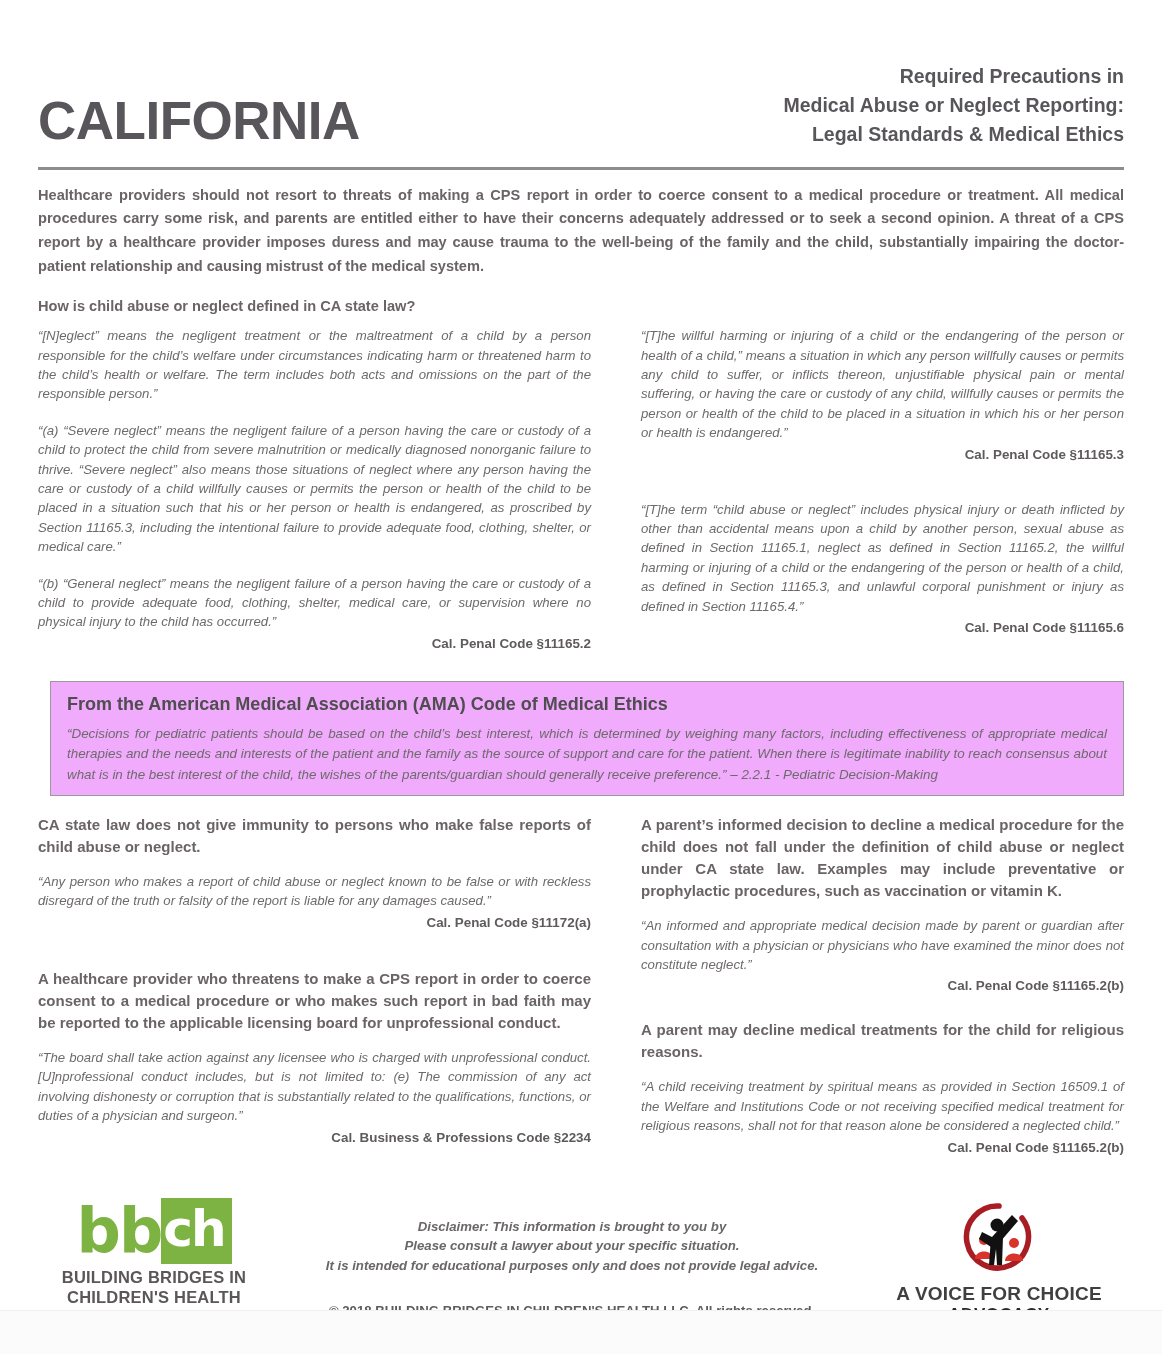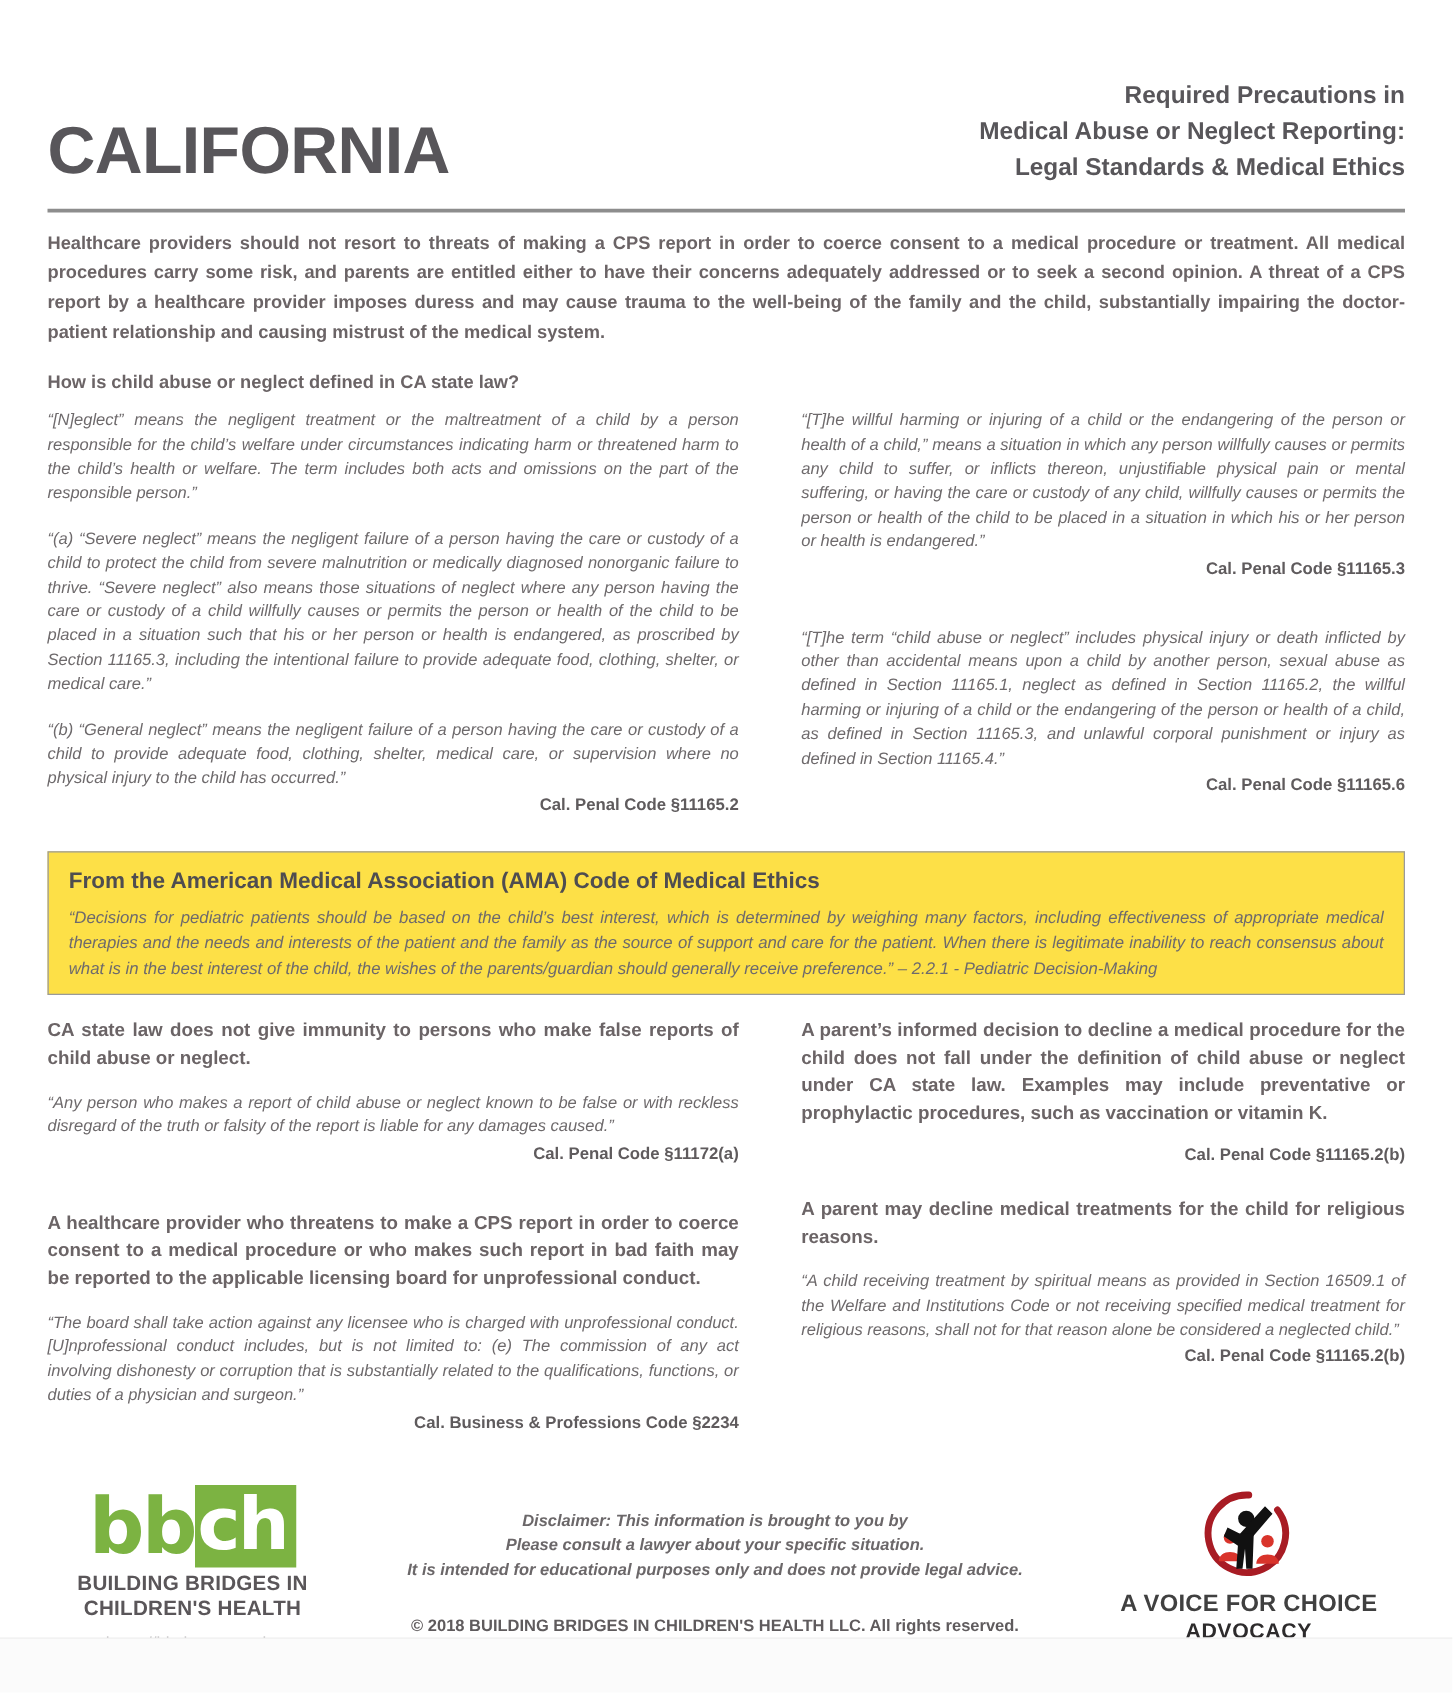--- a/index.html
+++ b/index.html
@@ -115,21 +115,22 @@
   }
   .gap-s { height: 10px; }
   .gap-m { height: 22px; }
 
   
   .ama-box {
     border: 1.5px solid #9a9a9a;
     margin-top: 14px;
     margin-bottom: 18px;
     padding: 12px 16px 10px 16px;
-    background: #fde047;
+    background: #f0abfc;
+    margin-left: 12px;
   }
   .ama-title {
     font-size: 18px;
     font-weight: bold;
     color: #4f4d50;
     margin-bottom: 9px;
   }
   .ama-quote {
     font-size: 13.4px;
     font-style: italic;
@@ -171,21 +172,21 @@
     font-size: 62px;
     font-weight: bold;
     color: #7cb342;
     line-height: 0.9;
     letter-spacing: -2px;
     font-family: "DejaVu Sans", sans-serif;
   }
   .bbch-sq {
     background: #7cb342;
     color: #ffffff;
-    font-size: 58px;
+    font-size: 50px;
     font-weight: bold;
     line-height: 62px;
     padding: 0 7px 4px 2px;
     letter-spacing: -2px;
     font-family: "DejaVu Sans", sans-serif;
     height: 62px;
     display: inline-block;
   }
   .bbch-name {
     font-size: 16.5px;
@@ -284,20 +285,21 @@
       <p class="statement">CA state law does not give immunity to persons who make false reports of child abuse or neglect.</p>
       <p class="quote tight">“Any person who makes a report of child abuse or neglect known to be false or with reckless disregard of the truth or falsity of the report is liable for any damages caused.”</p>
       <p class="cite">Cal. Penal Code §11172(a)</p>
       <div class="gap-m"></div>
       <p class="statement">A healthcare provider who threatens to make a CPS report in order to coerce consent to a medical procedure or who makes such report in bad faith may be reported to the applicable licensing board for unprofessional conduct.</p>
       <p class="quote tight">“The board shall take action against any licensee who is charged with unprofessional conduct. [U]nprofessional conduct includes, but is not limited to: (e) The commission of any act involving dishonesty or corruption that is substantially related to the qualifications, functions, or duties of a physician and surgeon.”</p>
       <p class="cite">Cal. Business &amp; Professions Code §2234</p>
     </div>
     <div class="col-right">
       <p class="statement">A parent’s informed decision to decline a medical procedure for the child does not fall under the definition of child abuse or neglect under CA state law. Examples may include preventative or prophylactic procedures, such as vaccination or vitamin K.</p>
+      <p class="quote tight">“An informed and appropriate medical decision made by parent or guardian after consultation with a physician or physicians who have examined the minor does not constitute neglect.”</p>
       <p class="cite">Cal. Penal Code §11165.2(b)</p>
       <div class="gap-s"></div>
       <p class="statement">A parent may decline medical treatments for the child for religious reasons.</p>
       <p class="quote tight">“A child receiving treatment by spiritual means as provided in Section 16509.1 of the Welfare and Institutions Code or not receiving specified medical treatment for religious reasons, shall not for that reason alone be considered a neglected child.”</p>
       <p class="cite">Cal. Penal Code §11165.2(b)</p>
     </div>
   </div>
 
   <div class="footer">
 

